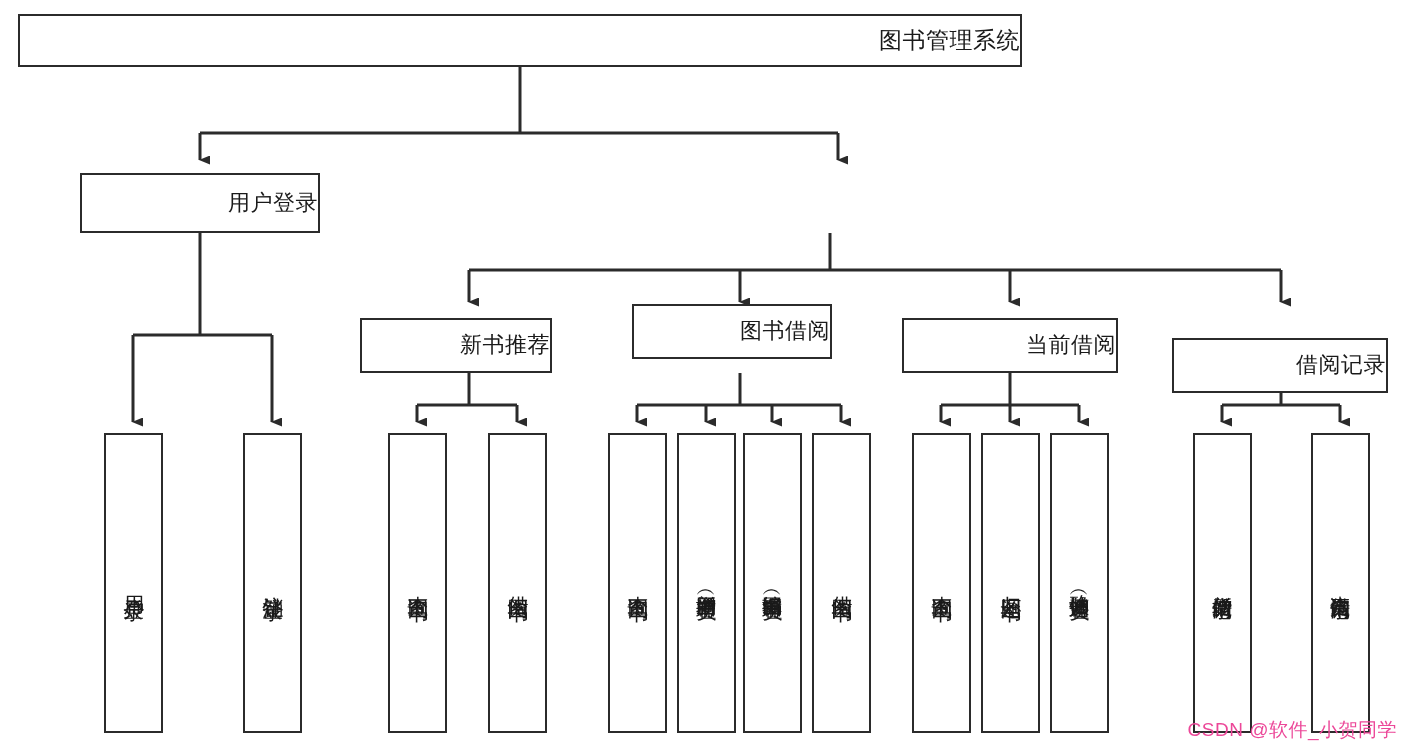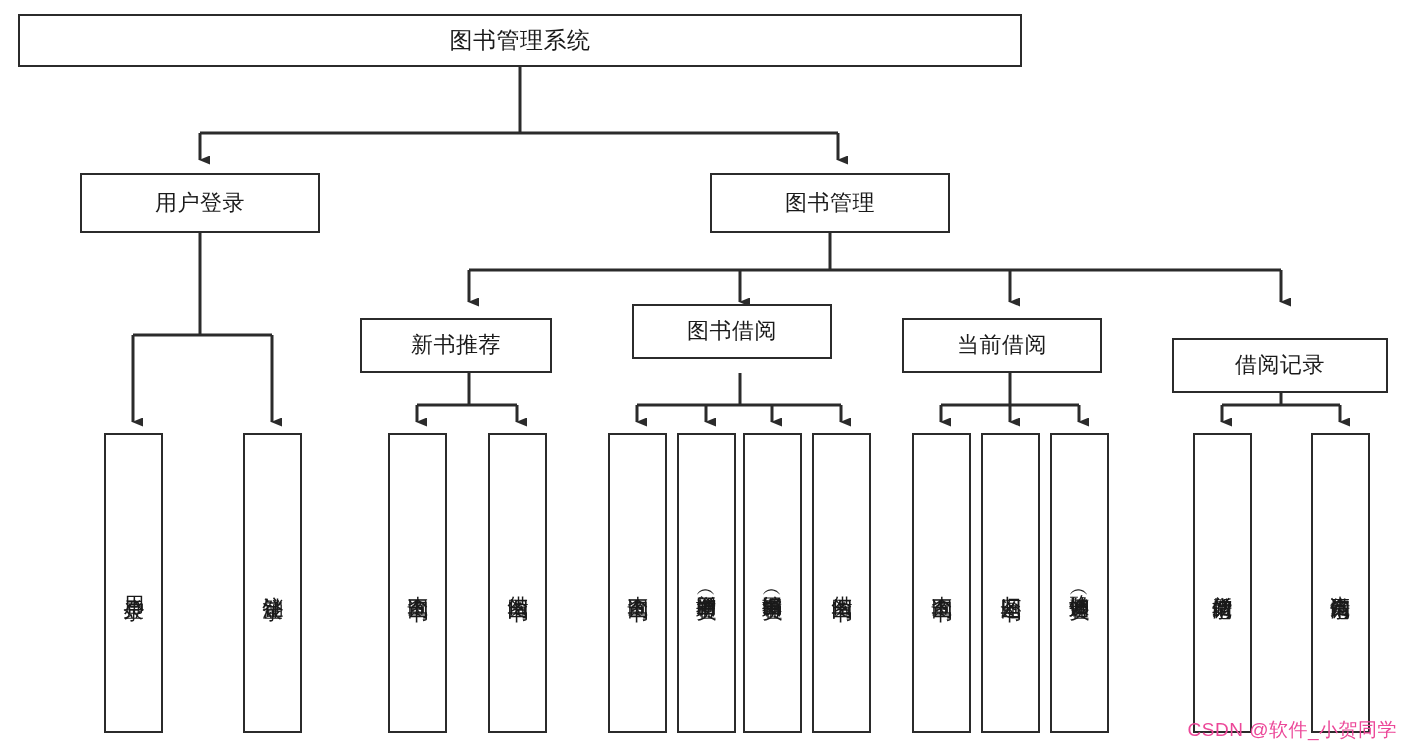--- a/index.html
+++ b/index.html
@@ -25,21 +25,21 @@
     height: 747px;
     pointer-events: none;
   }
   .node {
     position: absolute;
     box-sizing: border-box;
     border: 2px solid #2b2b2b;
     background: #ffffff;
     display: flex;
     align-items: center;
-    justify-content: center;
+    justify-content: flex-end;
     color: #1a1a1a;
   }
   .node .label {
     display: block;
     text-align: center;
     white-space: nowrap;
     letter-spacing: 0.5px;
   }
   .node.horizontal .label {
     font-size: 22px;
@@ -131,33 +131,30 @@
   </svg>
 
   <div class="node horizontal root" style="left:18px; top:14px; width:1004px; height:53px;">
     <span class="label">图书管理系统</span>
   </div>
 
   <div class="node horizontal" style="left:80px; top:173px; width:240px; height:60px;">
     <span class="label">用户登录</span>
   </div>
 
-  <div class="node horizontal" style="left:710px; top:173px; width:240px; height:60px;">
-    <span class="label">图书管理</span>
-  </div>
 
   <div class="node horizontal" style="left:360px; top:318px; width:192px; height:55px;">
     <span class="label">新书推荐</span>
   </div>
 
   <div class="node horizontal" style="left:632px; top:304px; width:200px; height:55px;">
     <span class="label">图书借阅</span>
   </div>
 
-  <div class="node horizontal" style="left:902px; top:318px; width:200px; height:55px;">
+  <div class="node horizontal" style="left:902px; top:318px; width:216px; height:55px;">
     <span class="label">当前借阅</span>
   </div>
 
   <div class="node horizontal" style="left:1172px; top:318px; width:216px; height:55px;margin-top:20px;">
     <span class="label">借阅记录</span>
   </div>
 
   <div class="node vertical" style="left:104px; top:433px; width:59px; height:300px;">
     <span class="label">用户登录</span>
   </div>

